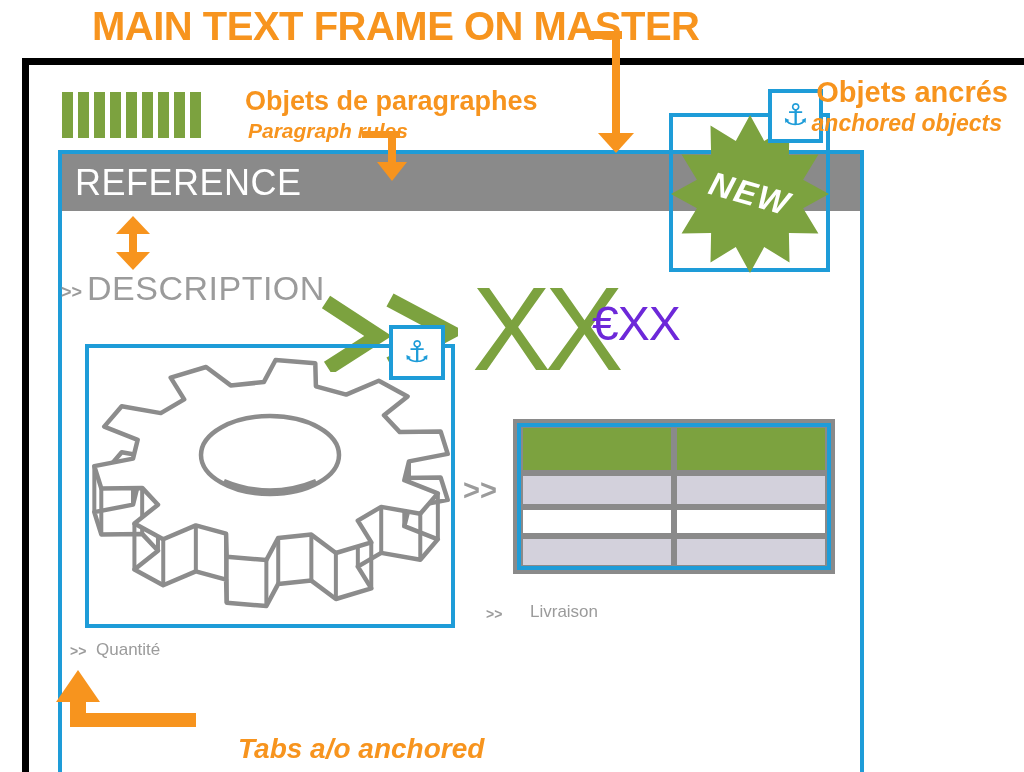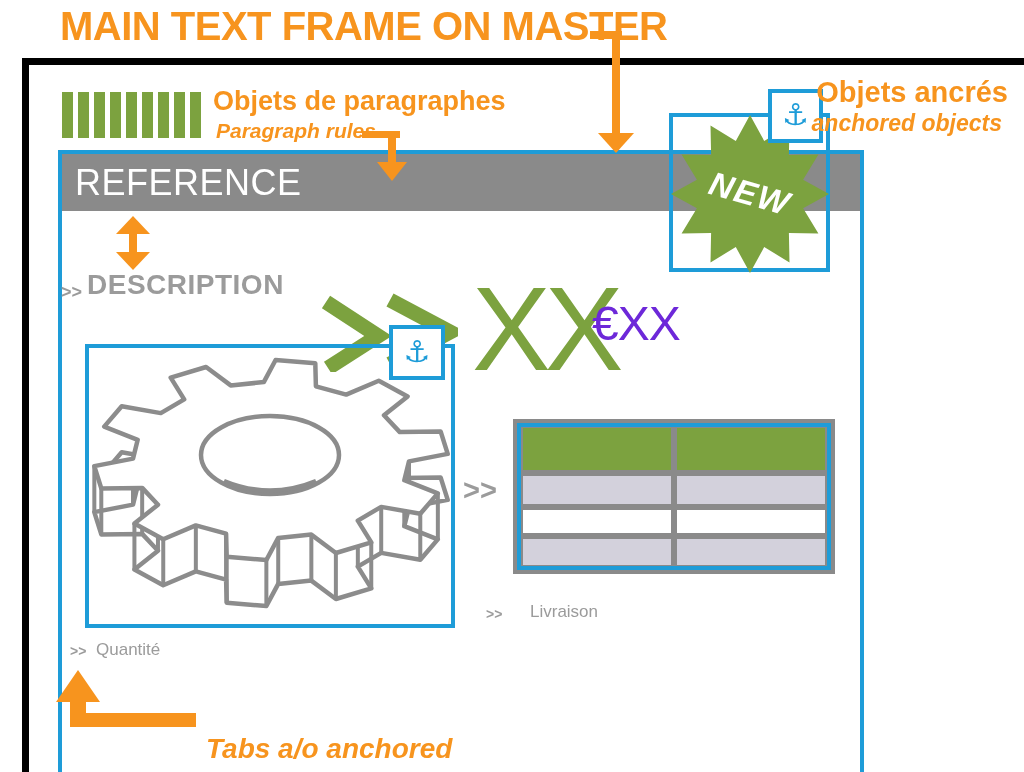--- a/index.html
+++ b/index.html
@@ -3,21 +3,21 @@
 <meta charset="utf-8">
 <style>
   * { margin:0; padding:0; box-sizing:border-box; }
   html,body { background:#ffffff; }
   #canvas {
     position:relative; width:1024px; height:772px; overflow:hidden;
     background:#ffffff;
     font-family:"Liberation Sans","DejaVu Sans",sans-serif;
   }
   .abs { position:absolute; }
-  .orange { color:#f7941e; }
+  .orange { color:#f7941e;margin-left:32px; }
   .gray-text { color:#9b9b9b; }
   .blk { background:#000000; }
   .obar { background:#f7941e; }
   .tri { width:0; height:0; }
   .tri-down { border-left:18px solid transparent; border-right:18px solid transparent; border-top:20px solid #f7941e; }
   .tri-down-sm { border-left:15px solid transparent; border-right:15px solid transparent; border-top:19px solid #f7941e; }
   .tri-up-sm { border-left:17px solid transparent; border-right:17px solid transparent; border-bottom:18px solid #f7941e; }
   .tri-down-sm2 { border-left:17px solid transparent; border-right:17px solid transparent; border-top:18px solid #f7941e; }
   .tri-up-big { border-left:22px solid transparent; border-right:22px solid transparent; border-bottom:32px solid #f7941e; }
   .blue-frame { border:4px solid #1e9cd8; background:transparent; }
@@ -57,21 +57,21 @@
 
   <div class="abs obar" style="left:362px; top:131px; width:38px; height:7px;"></div>
   <div class="abs obar" style="left:388px; top:131px; width:8px; height:33px;"></div>
   <div class="abs tri tri-down-sm" style="left:377px; top:162px;"></div>
 
   <div class="abs tri tri-up-sm" style="left:116px; top:216px;"></div>
   <div class="abs obar" style="left:129px; top:232px; width:8px; height:22px;"></div>
   <div class="abs tri tri-down-sm2" style="left:116px; top:252px;"></div>
 
   <div class="abs gray-text sb" style="left:61px; top:282px; font-size:18px;">&gt;&gt;</div>
-  <div class="abs gray-text" style="left:87px; top:269px; font-size:28px; letter-spacing:0.5px;font-weight:bold;">DESCRIPTION</div>
+  <div class="abs gray-text" style="left:87px; top:269px; font-size:34px; letter-spacing:0.5px;">DESCRIPTION</div>
 
   <svg class="abs" style="left:316px; top:292px;" width="142" height="80" viewBox="0 0 142 80">
     <path d="M10 10 L62 44 L12 76" fill="none" stroke="#7ca23f" stroke-width="15"></path>
     <path d="M74 8 L134 40 L74 72" fill="none" stroke="#7ca23f" stroke-width="15"></path>
   </svg>
 
   <div class="abs" style="left:472px; top:270px; font-size:118px; line-height:1; letter-spacing:-6px; color:#7ca23f;">XX</div>
   <div class="abs" style="left:592px; top:284px; font-size:48px; line-height:1; letter-spacing:-1px; color:#6d28d9;margin-top:16px;">€XX</div>
 
   <div class="abs blue-frame" style="left:85px; top:344px; width:370px; height:284px;"></div>

